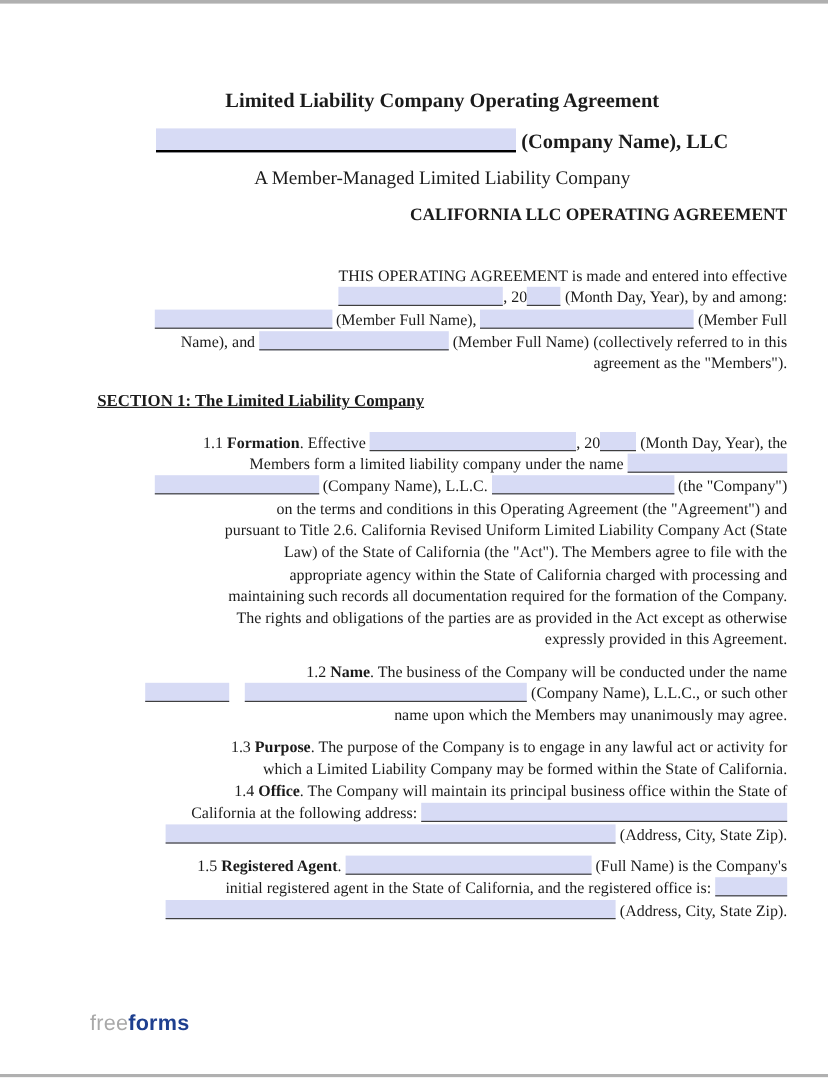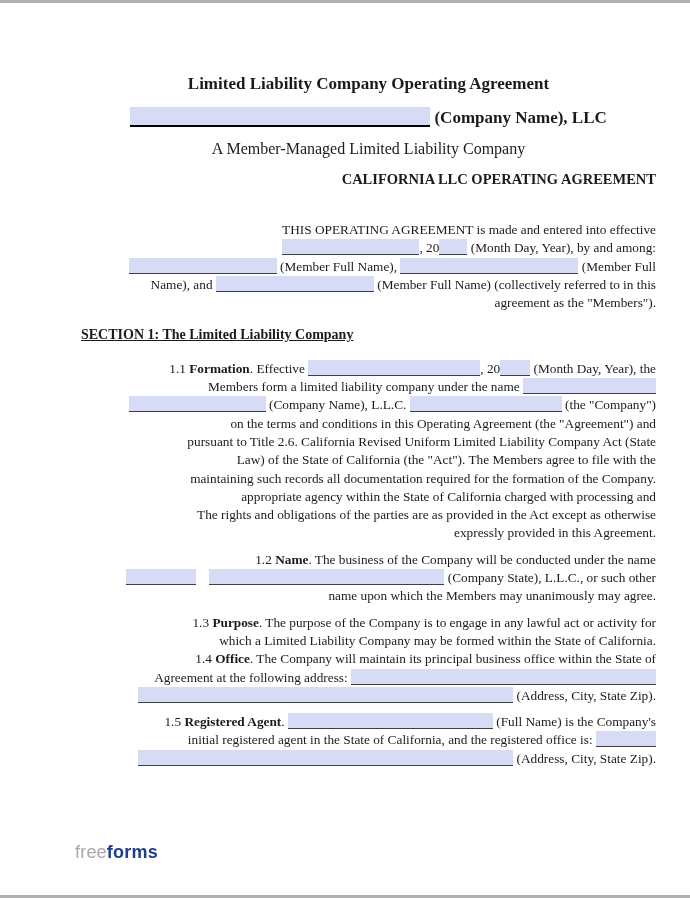--- a/index.html
+++ b/index.html
@@ -78,37 +78,37 @@
 
     <div class="section-heading">SECTION 1: The Limited Liability Company</div>
 
     <div class="para">
       <div class="line"><span>1.1 </span><span class="b">Formation</span><span>. Effective </span><span class="field w172"></span><span>, 20</span><span class="field w30"></span><span> (Month Day, Year), the</span></div>
       <div class="line"><span>Members form a limited liability company under the name </span><span class="field w133"></span></div>
       <div class="line"><span class="field w137"></span><span> (Company Name), L.L.C. </span><span class="field w152"></span><span> (the "Company")</span></div>
       <div class="line"><span>on the terms and conditions in this Operating Agreement (the "Agreement") and</span></div>
       <div class="line"><span>pursuant to Title 2.6. California Revised Uniform Limited Liability Company Act (State</span></div>
       <div class="line"><span>Law) of the State of California (the "Act"). The Members agree to file with the</span></div>
+      <div class="line"><span>appropriate agency within the State of California charged with processing and</span></div>
       <div class="line"><span>maintaining such records all documentation required for the formation of the Company.</span></div>
-      <div class="line"><span>appropriate agency within the State of California charged with processing and</span></div>
       <div class="line"><span>The rights and obligations of the parties are as provided in the Act except as otherwise</span></div>
       <div class="line"><span>expressly provided in this Agreement.</span></div>
     </div>
 
     <div class="para">
       <div class="line"><span>1.2 </span><span class="b">Name</span><span>. The business of the Company will be conducted under the name</span></div>
-      <div class="line"><span class="field w70"></span><span class="field w235 gap-left"></span><span> (Company State), L.L.C., or such other</span></div>
+      <div class="line"><span class="field w70"></span><span class="field w235 gap-left"></span><span> (Company Name), L.L.C., or such other</span></div>
       <div class="line"><span>name upon which the Members may unanimously may agree.</span></div>
     </div>
 
     <div class="para">
       <div class="line"><span>1.3 </span><span class="b">Purpose</span><span>. The purpose of the Company is to engage in any lawful act or activity for</span></div>
       <div class="line"><span>which a Limited Liability Company may be formed within the State of California.</span></div>
       <div class="line"><span>1.4 </span><span class="b">Office</span><span>. The Company will maintain its principal business office within the State of</span></div>
-      <div class="line"><span>Agreement at the following address: </span><span class="field w305"></span></div>
+      <div class="line"><span>California at the following address: </span><span class="field w305"></span></div>
       <div class="line"><span class="field w375"></span><span> (Address, City, State Zip).</span></div>
     </div>
 
     <div class="para">
       <div class="line"><span>1.5 </span><span class="b">Registered Agent</span><span>. </span><span class="field w205"></span><span> (Full Name) is the Company's</span></div>
       <div class="line"><span>initial registered agent in the State of California, and the registered office is: </span><span class="field w60"></span></div>
       <div class="line"><span class="field w375"></span><span> (Address, City, State Zip).</span></div>
     </div>
 
   </div>

